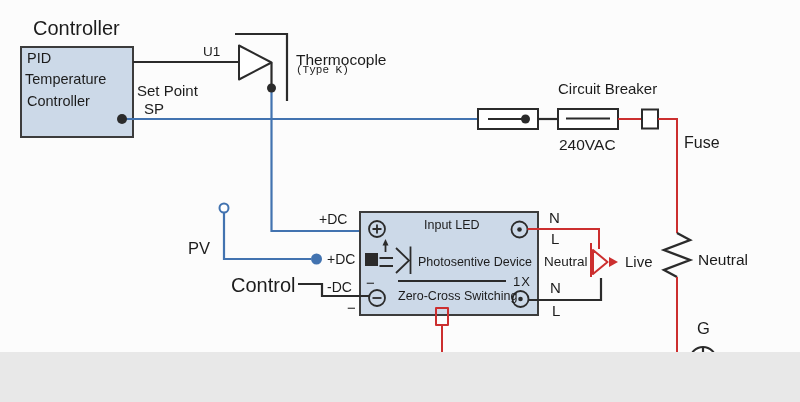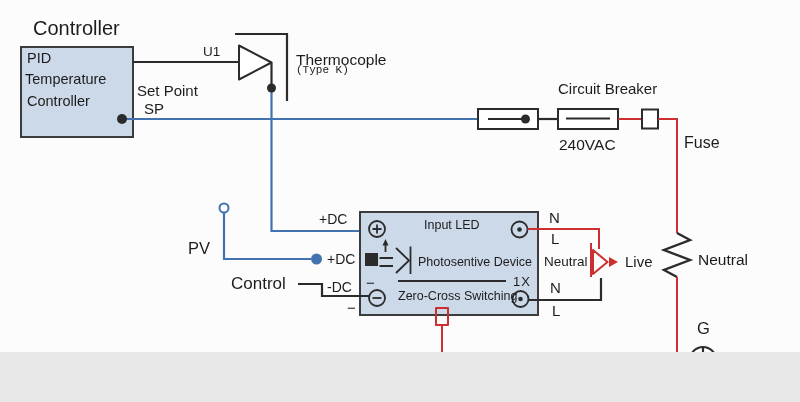--- a/index.html
+++ b/index.html
@@ -145,21 +145,21 @@
   <div class="lbl" style="left:296px;top:43px;font-size:15.5px;margin-top:8px;">Thermocople</div>
   <div class="lbl" style="left:296px;top:64px;font-size:11px;font-family:Liberation Mono, monospace;">(Type K)</div>
 
   <div class="lbl" style="left:534px;top:80px;font-size:15px;margin-left:24px;">Circuit Breaker</div>
   <div class="lbl" style="left:559px;top:136px;font-size:15.5px;">240VAC</div>
   <div class="lbl" style="left:684px;top:134px;font-size:16px;">Fuse</div>
   <div class="lbl" style="left:698px;top:251px;font-size:15.5px;">Neutral</div>
   <div class="lbl" style="left:697px;top:319px;font-size:16.5px;">G</div>
 
   <div class="lbl" style="left:188px;top:198px;font-size:16.5px;margin-top:41px;">PV</div>
-  <div class="lbl" style="left:231px;top:274px;font-size:17px;">Control</div>
+  <div class="lbl" style="left:231px;top:274px;font-size:20px;">Control</div>
   <div class="lbl" style="left:319px;top:211px;font-size:14px;">+DC</div>
   <div class="lbl" style="left:327px;top:251px;font-size:14px;">+DC</div>
   <div class="lbl" style="left:327px;top:279px;font-size:14px;">-DC</div>
   <div class="lbl" style="left:366px;top:274px;font-size:15px;">−</div>
   <div class="lbl" style="left:347px;top:299px;font-size:15px;">−</div>
   <div class="lbl" style="left:424px;top:218px;font-size:12.5px;">Input LED</div>
   <div class="lbl" style="left:398px;top:289px;font-size:12.5px;">Zero-Cross Switching</div>
   <div class="lbl" style="left:418px;top:255px;font-size:12.5px;">Photosentive Device</div>
   <div class="lbl" style="left:513px;top:275px;font-size:13px;letter-spacing:1px;">1X</div>
 

